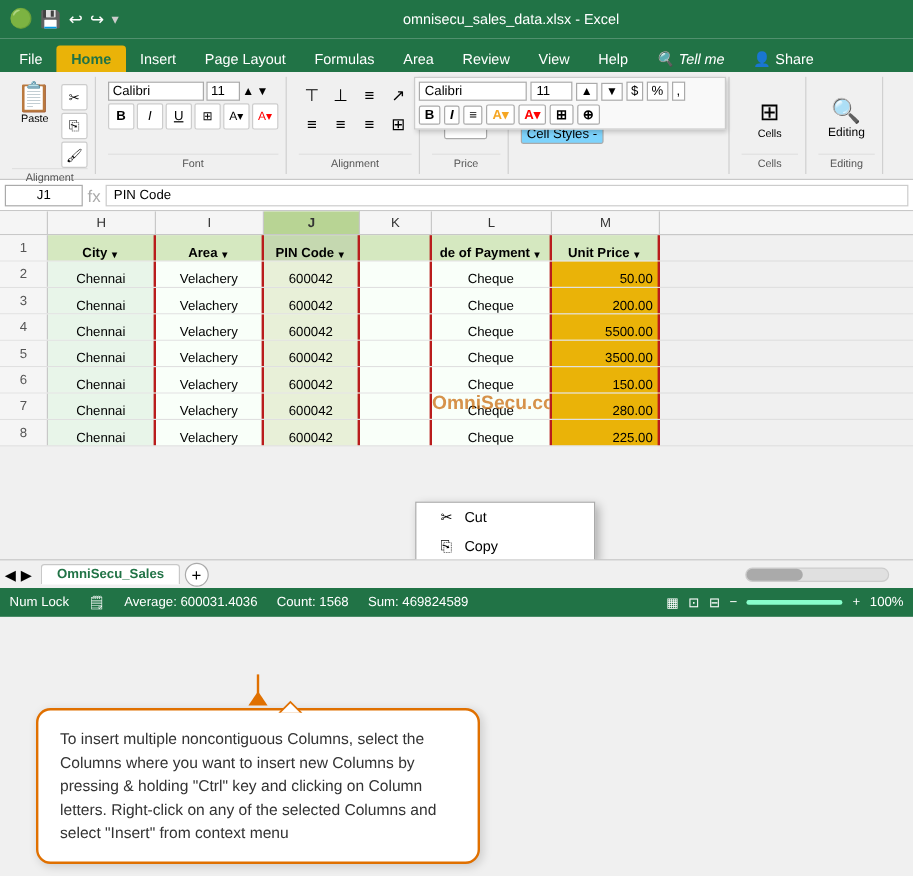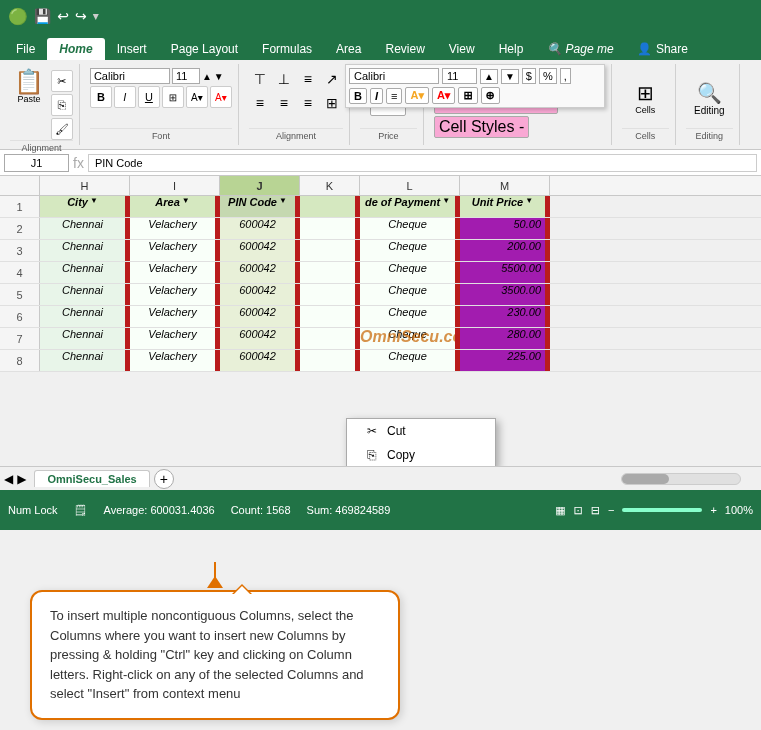--- a/index.html
+++ b/index.html
@@ -29,24 +29,23 @@
       height: 28px;
     }
     .ribbon-tab {
       padding: 4px 12px;
       color: white;
       font-size: 12px;
       cursor: pointer;
       border-radius: 3px 3px 0 0;
     }
     .ribbon-tab.active {
-      background: #ffffff;
+      background: #eab308;
       color: #217346;
       font-weight: 600;
-      font-style: italic;
     }
 
     
     .ribbon {
       background: #f0f0f0;
       border-bottom: 1px solid #c8c8c8;
       display: flex;
       align-items: stretch;
       padding: 4px;
       gap: 4px;
@@ -169,35 +168,34 @@
       background: #f5f5f5;
       text-align: center;
       font-size: 11px;
       display: flex;
       align-items: center;
       justify-content: center;
       color: #555;
       flex-shrink: 0;
     }
     .cell {
-      border-right: 5px solid #b91c1c;
-      font-size: 11px;
-      display: flex;
-      align-items: flex-start;
+      border-right: 2px solid #b91c1c;
+      font-size: 11px;
+      display: flex;
+      align-items: flex-end;
       padding: 0 4px;
       overflow: hidden;
       white-space: nowrap;
-      font-style: italic;
     }
     .cell.col-h { width: 90px; background: #e8f5e9; justify-content: center; }
     .cell.col-i { width: 90px; background: #f9fff9; justify-content: center; }
     .cell.col-j { width: 80px; background: #e8f0d8; justify-content: center; font-weight: 500; }
     .cell.col-k { width: 60px; background: #f9fff9; }
     .cell.col-l { width: 100px; background: #f9fff9; justify-content: center; }
-    .cell.col-m { width: 90px; background: #a21caf; justify-content: flex-end; }
+    .cell.col-m { width: 90px; background: #eab308; justify-content: flex-end; }
 
     
     .header-row .cell { background: #d5e8c0; font-weight: bold; font-size: 11px; justify-content: center; }
     .header-row .cell.col-j { background: #c5d8b0; }
     .filter-arrow { font-size: 8px; margin-left: 2px; }
 
     
     .context-menu {
       position: absolute;
       left: 346px;
@@ -249,21 +247,21 @@
       cursor: pointer;
       font-size: 14px;
       margin-left: 4px;
       background: white;
     }
 
     
     .status-bar {
       background: #217346;
       color: white;
-      height: 40px;
+      height: 24px;
       display: flex;
       align-items: center;
       padding: 0 8px;
       font-size: 11px;
       justify-content: space-between;
     }
     .status-left { display: flex; gap: 16px; }
     .status-right { display: flex; gap: 8px; align-items: center; }
 
     
@@ -315,53 +313,56 @@
     .font-row { display: flex; gap: 2px; align-items: center; }
     .font-name-input { width: 80px; border: 1px solid #aaa; font-size: 11px; padding: 1px 3px; }
     .font-size-input { width: 28px; border: 1px solid #aaa; font-size: 11px; padding: 1px 3px; }
     .bold-btn { font-weight: bold; }
     .italic-btn { font-style: italic; }
     .underline-btn { text-decoration: underline; }
 
     .align-btn { width: 22px; height: 22px; display: flex; align-items: center; justify-content: center; cursor: pointer; font-size: 14px; border: 1px solid transparent; border-radius: 2px; }
 
     .pct-box { border: 1px solid #aaa; background: white; display: flex; align-items: center; justify-content: center; font-size: 20px; width: 36px; height: 36px; cursor: pointer; border-radius: 2px; }
-    .style-btn { padding: 1px 4px; border: 1px solid #aaa; background: #f9a8d4; cursor: pointer; font-size: 16px; border-radius: 2px; white-space: nowrap; }
+    .style-btn { padding: 1px 4px; border: 1px solid #aaa; background: #7dd3fc; cursor: pointer; font-size: 11px; border-radius: 2px; white-space: nowrap; }
 
     .cells-btn { display: flex; flex-direction: column; align-items: center; font-size: 9px; cursor: pointer; padding: 2px; }
     .cells-icon { font-size: 20px; }
 
     .edit-btn { display: flex; flex-direction: column; align-items: center; font-size: 9px; cursor: pointer; padding: 2px 4px; }
     .edit-icon { font-size: 20px; }
     .edit-label { font-size: 10px; }
   </style>
 </head>
 <body>
 
 <div class="title-bar">
   <div class="title-bar-left">
     <span style="font-size:16px;">🟢</span>
     <span style="font-size:14px;">💾</span>
     <span style="font-size:14px;">↩</span>
     <span style="font-size:14px;">↪</span>
     <span style="font-size:12px; color:#ccc;">▾</span>
+  </div>
+  <div class="title-bar-center">
+    <span>omnisecu_sales_data.xlsx - Excel</span>
   </div>
 </div>
 
 <div class="ribbon-tabs">
   <div class="ribbon-tab">File</div>
   <div class="ribbon-tab active">Home</div>
   <div class="ribbon-tab">Insert</div>
   <div class="ribbon-tab">Page Layout</div>
   <div class="ribbon-tab">Formulas</div>
   <div class="ribbon-tab">Area</div>
   <div class="ribbon-tab">Review</div>
   <div class="ribbon-tab">View</div>
   <div class="ribbon-tab">Help</div>
-  <div class="ribbon-tab" style="font-style:italic;">🔍 Page me</div>
+  <div class="ribbon-tab" style="font-style:italic;">🔍 Tell me</div>
   <div class="ribbon-tab">👤 Share</div>
 </div>
 
 <div class="ribbon" style="height:90px; position:relative;">
 
   <div class="clipboard-group">
     <div class="group-content">
       <div class="paste-btn">
         <div class="paste-icon">📋</div>
         <div>Paste</div>
@@ -536,21 +537,21 @@
     <div class="cell col-l">Cheque</div>
     <div class="cell col-m">3500.00</div>
   </div>
   <div class="data-row">
     <div class="row-num">6</div>
     <div class="cell col-h">Chennai</div>
     <div class="cell col-i">Velachery</div>
     <div class="cell col-j">600042</div>
     <div class="cell col-k"></div>
     <div class="cell col-l">Cheque</div>
-    <div class="cell col-m">230.00</div>
+    <div class="cell col-m">150.00</div>
   </div>
   <div class="data-row">
     <div class="row-num">7</div>
     <div class="cell col-h">Chennai</div>
     <div class="cell col-i">Velachery</div>
     <div class="cell col-j">600042</div>
     <div class="cell col-k"></div>
     <div class="cell col-l" style="position:relative;">
       <span>Cheque</span>
 

